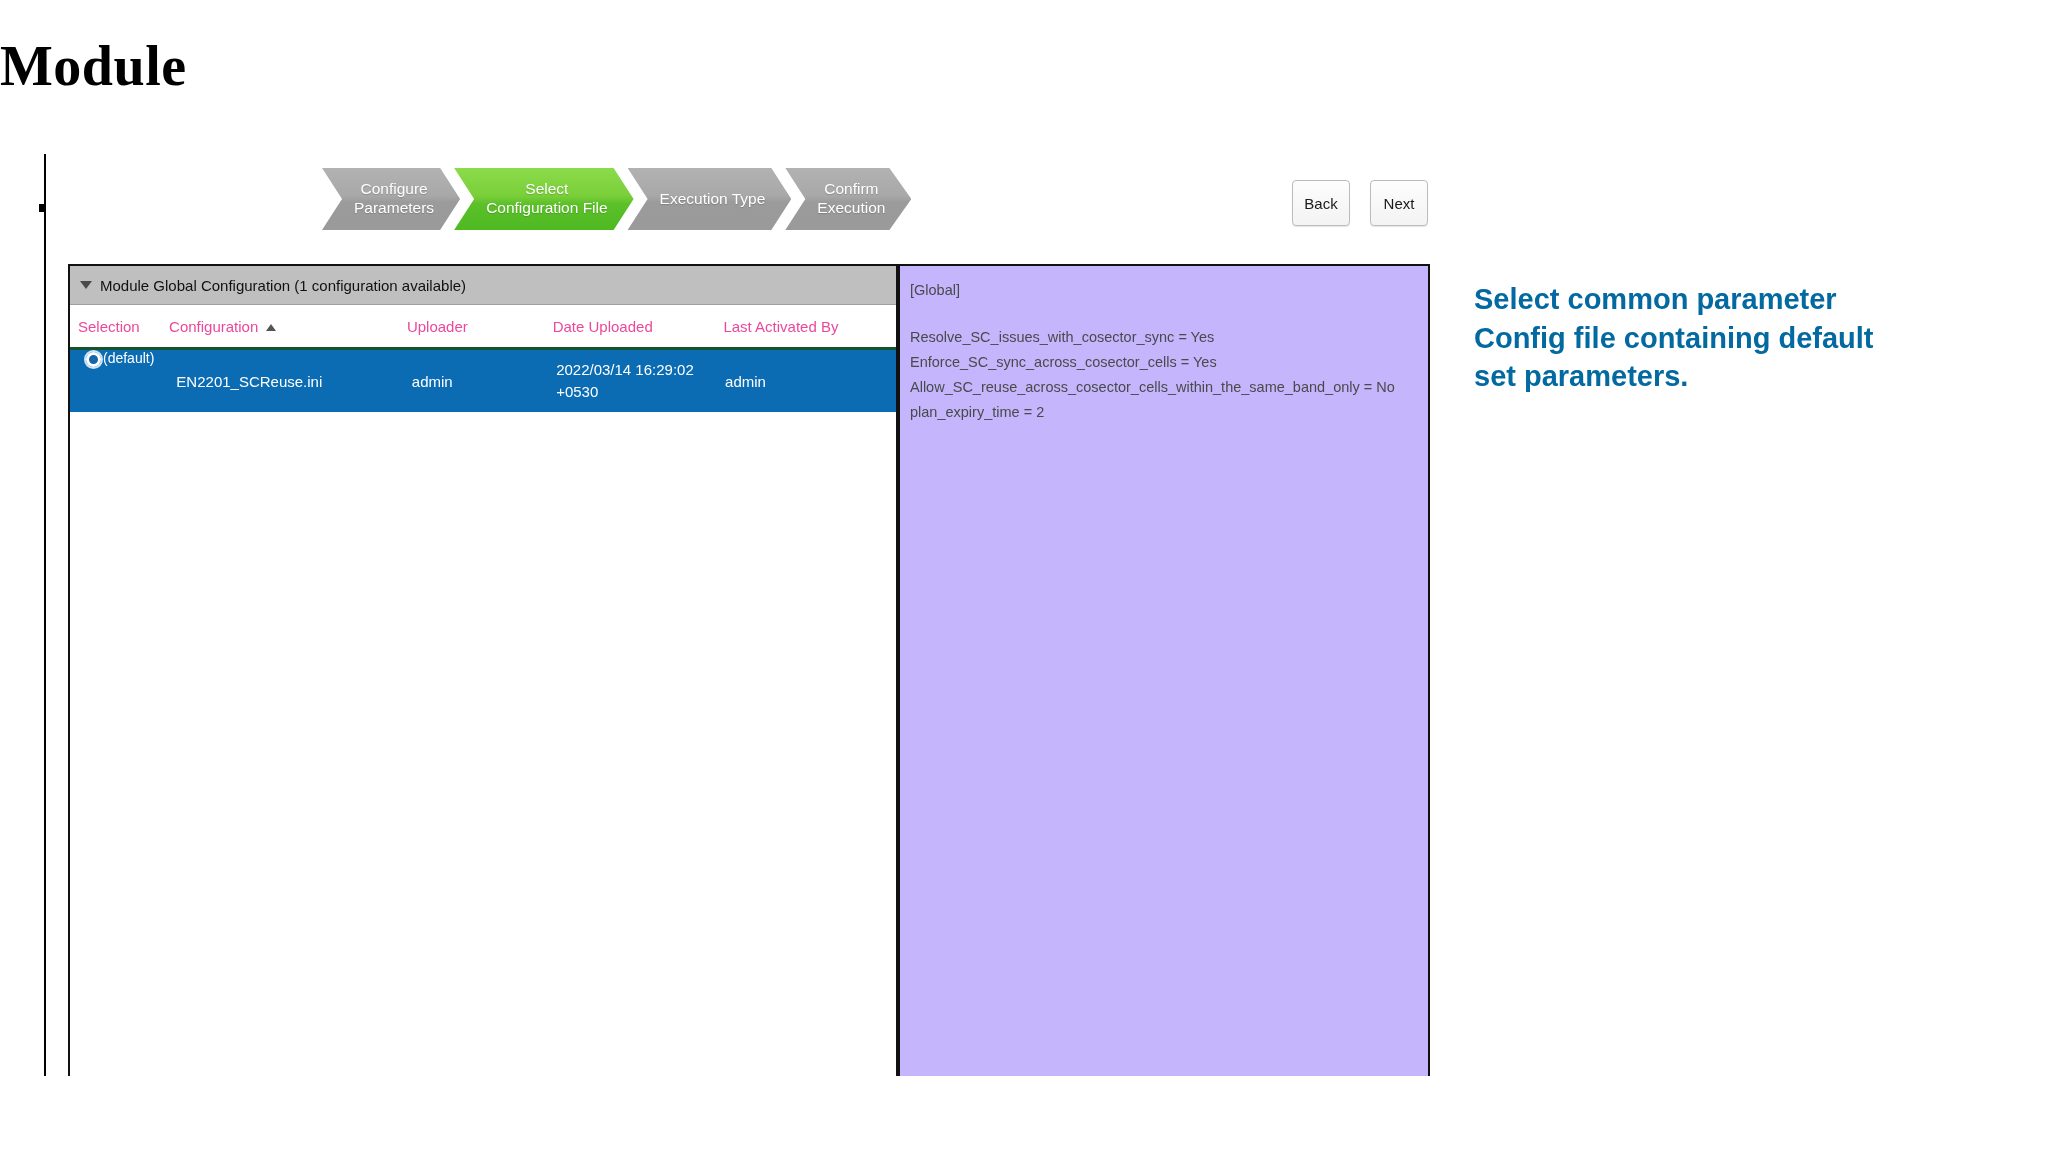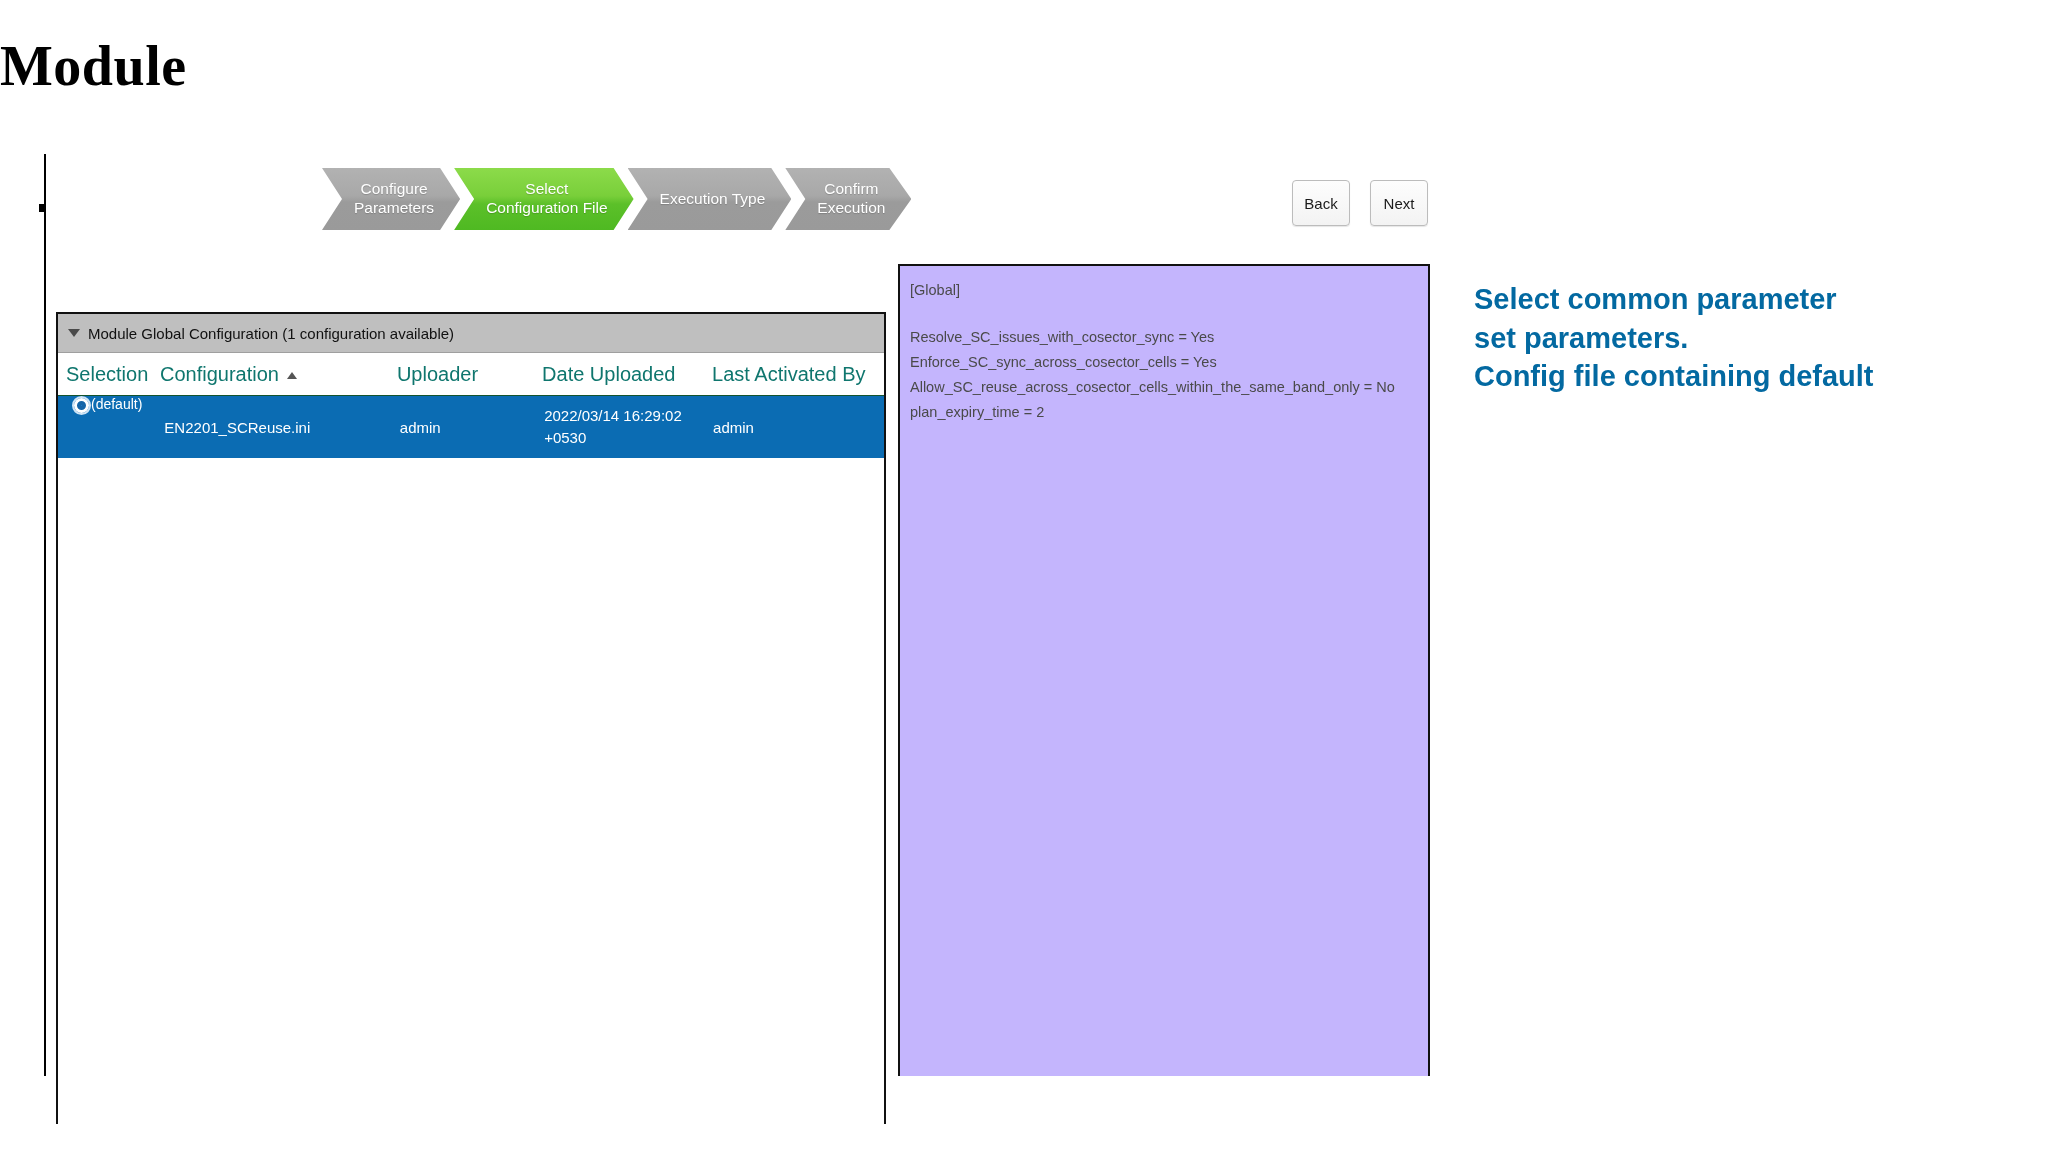--- a/index.html
+++ b/index.html
@@ -121,30 +121,29 @@
     display: flex;
     align-items: center;
     justify-content: center;
     box-shadow: 0 1px 1px rgba(0,0,0,0.10);
     cursor: pointer;
   }
 
   
   .table-panel {
     position: absolute;
-    left: 56px;
+    left: 68px;
     top: 264px;
     width: 830px;
     height: 812px;
     background: #ffffff;
     border: 2px solid #111111;
     border-bottom: none;
     box-sizing: border-box;
     overflow: hidden;
-    margin-top: 48px;
   }
   .panel-header {
     height: 38px;
     background: #bfbfbf;
     display: flex;
     align-items: center;
     padding-left: 10px;
     font-size: 15px;
     color: #111111;
     border-bottom: 1px solid #9f9f9f;
@@ -154,24 +153,24 @@
     height: 0;
     border-left: 6px solid transparent;
     border-right: 6px solid transparent;
     border-top: 8px solid #4a4a4a;
     margin-right: 8px;
   }
   .col-head {
     height: 42px;
     display: flex;
     align-items: center;
-    font-size: 20px;
-    color: #0f766e;
+    font-size: 15px;
+    color: #ec4899;
     background: #ffffff;
-    border-bottom: 1px solid #14532d;
+    border-bottom: 3px solid #14532d;
   }
   .row {
     height: 62px;
     display: flex;
     align-items: stretch;
     background: #0b6cb3;
     color: #ffffff;
     font-size: 15px;
   }
   .c-sel   { width: 72px;  padding-left: 8px; }
@@ -318,15 +317,15 @@
   <div class="cfg-line">[Global]</div>
   <div class="cfg-gap"></div>
   <div class="cfg-line">Resolve_SC_issues_with_cosector_sync = Yes</div>
   <div class="cfg-line">Enforce_SC_sync_across_cosector_cells = Yes</div>
   <div class="cfg-line">Allow_SC_reuse_across_cosector_cells_within_the_same_band_only = No</div>
   <div class="cfg-line">plan_expiry_time = 2</div>
 </div>
 
 <div class="annotation">
   <div>Select common parameter</div>
+  <div>Config file containing default</div>
   <div>set parameters.</div>
-  <div>Config file containing default</div>
 </div>
 
 </body></html>

